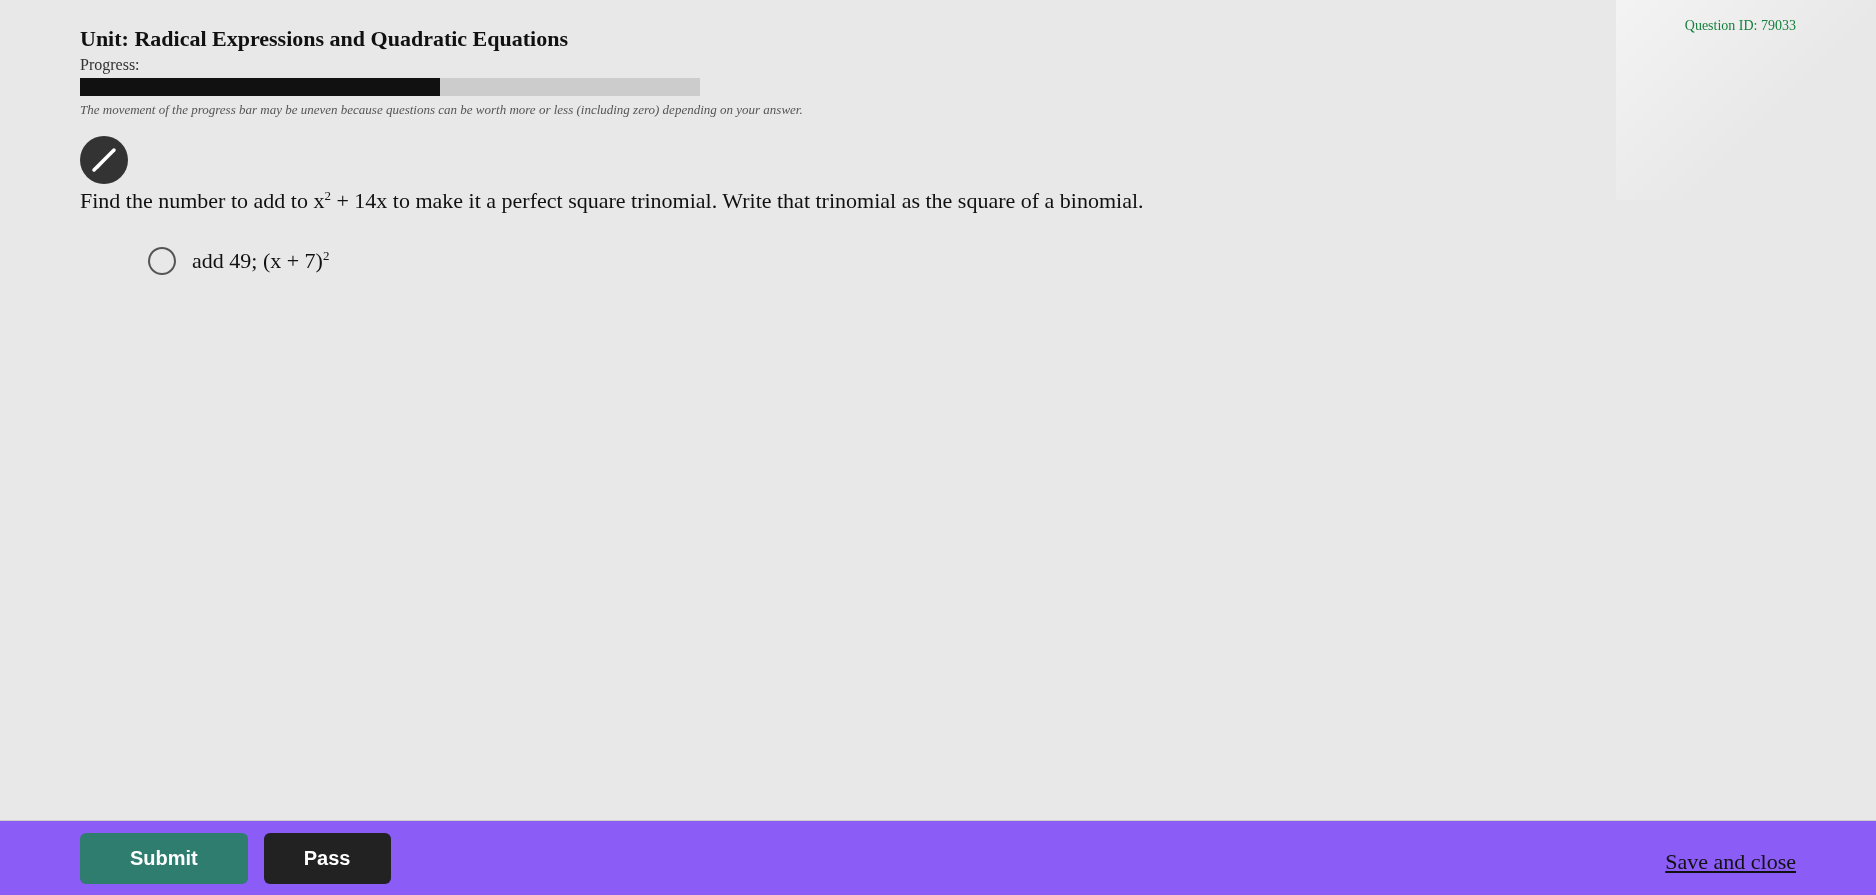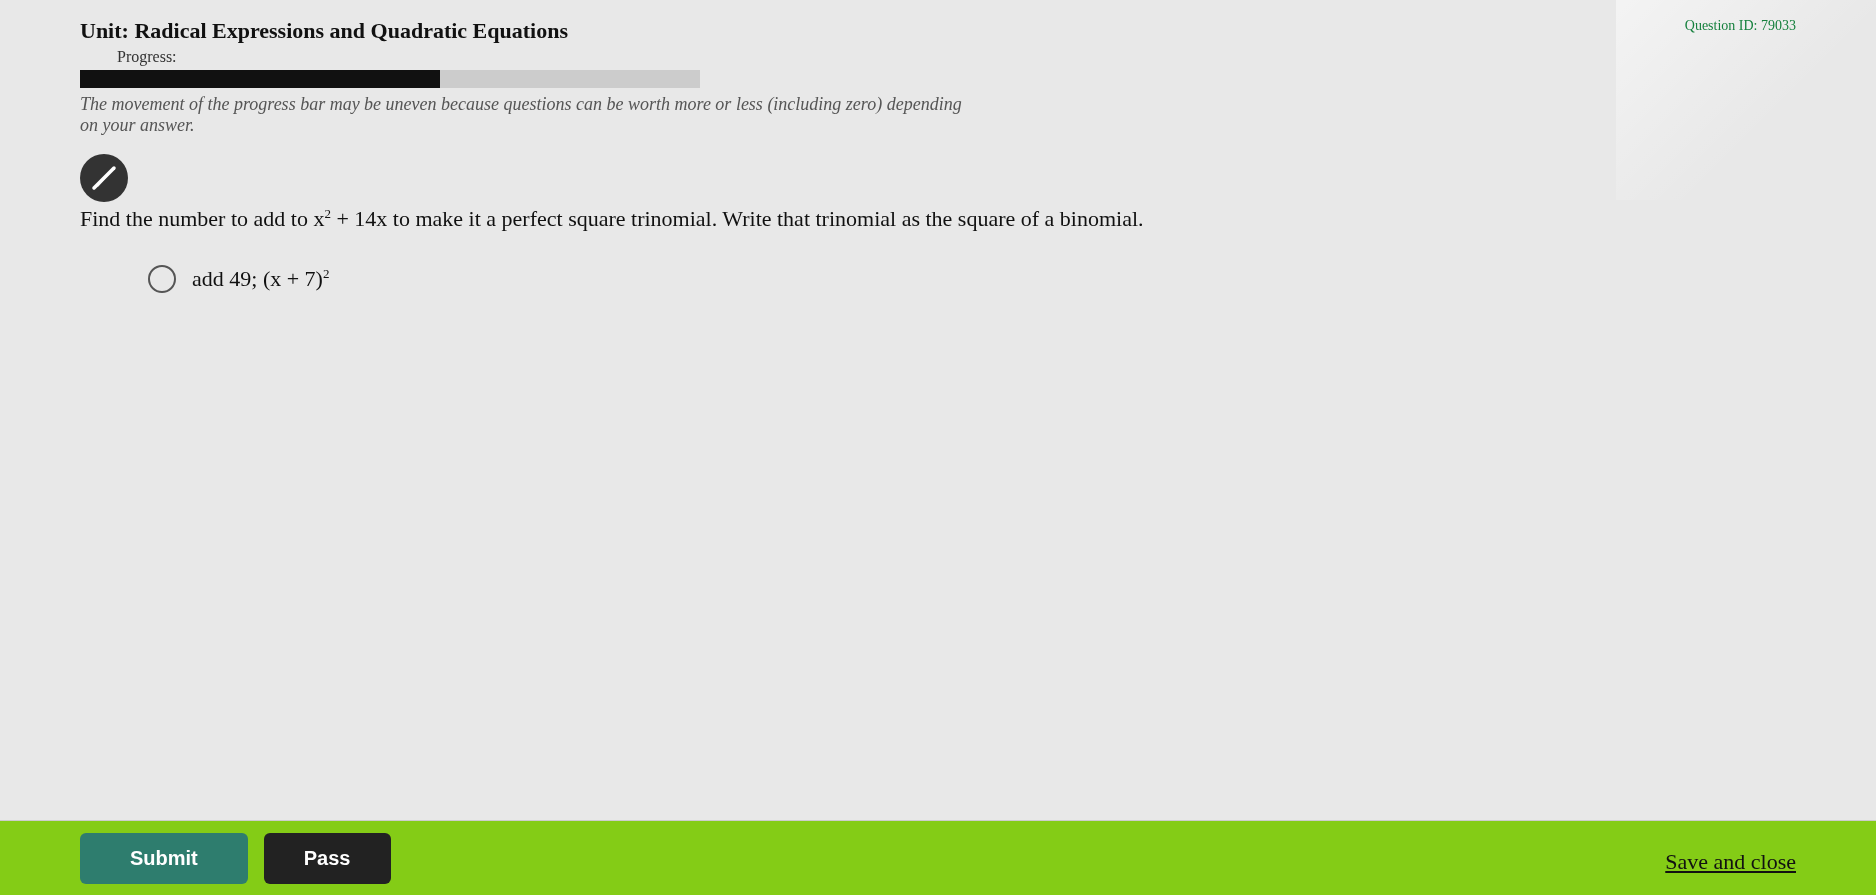--- a/index.html
+++ b/index.html
@@ -6,59 +6,58 @@
     body {
       width: 1876px;
       height: 895px;
       background-color: #e8e8e8;
       font-family: Georgia, 'Times New Roman', serif;
       position: relative;
       overflow: hidden;
     }
 
     .main-container {
-      padding: 18px 80px 20px 80px;
+      padding: 26px 80px 20px 80px;
       position: relative;
       height: 100%;
     }
 
     .unit-title {
       font-size: 22px;
       font-weight: normal;
       color: #111;
       margin-bottom: 4px;
     }
 
     .unit-title span {
       font-weight: bold;
     }
 
     .progress-label {
       font-size: 16px;
       color: #333;
       margin-bottom: 4px;
-      margin-left: 37px;
     }
 
     .progress-bar-container {
       width: 620px;
       height: 18px;
       background-color: #ccc;
       margin-bottom: 6px;
       position: relative;
     }
 
     .progress-bar-fill {
       height: 100%;
       background-color: #111;
       width: 58%;
     }
 
     .progress-note {
-      font-size: 18px;
+      font-size: 13px;
       color: #555;
       font-style: italic;
       margin-bottom: 16px;
       max-width: 900px;
     }
 
     .question-id {
       position: absolute;
       top: 18px;
       right: 80px;
@@ -131,21 +130,21 @@
       font-size: 13px;
       vertical-align: super;
     }
 
     .bottom-bar {
       position: absolute;
       bottom: 0;
       left: 0;
       right: 0;
       height: 75px;
-      background-color: #84cc16;
+      background-color: #8b5cf6;
       display: flex;
       align-items: center;
       padding: 0 80px;
       border-top: 1px solid #ccc;
     }
 
     .submit-button {
       background-color: #2e7d6e;
       color: white;
       font-size: 20px;

